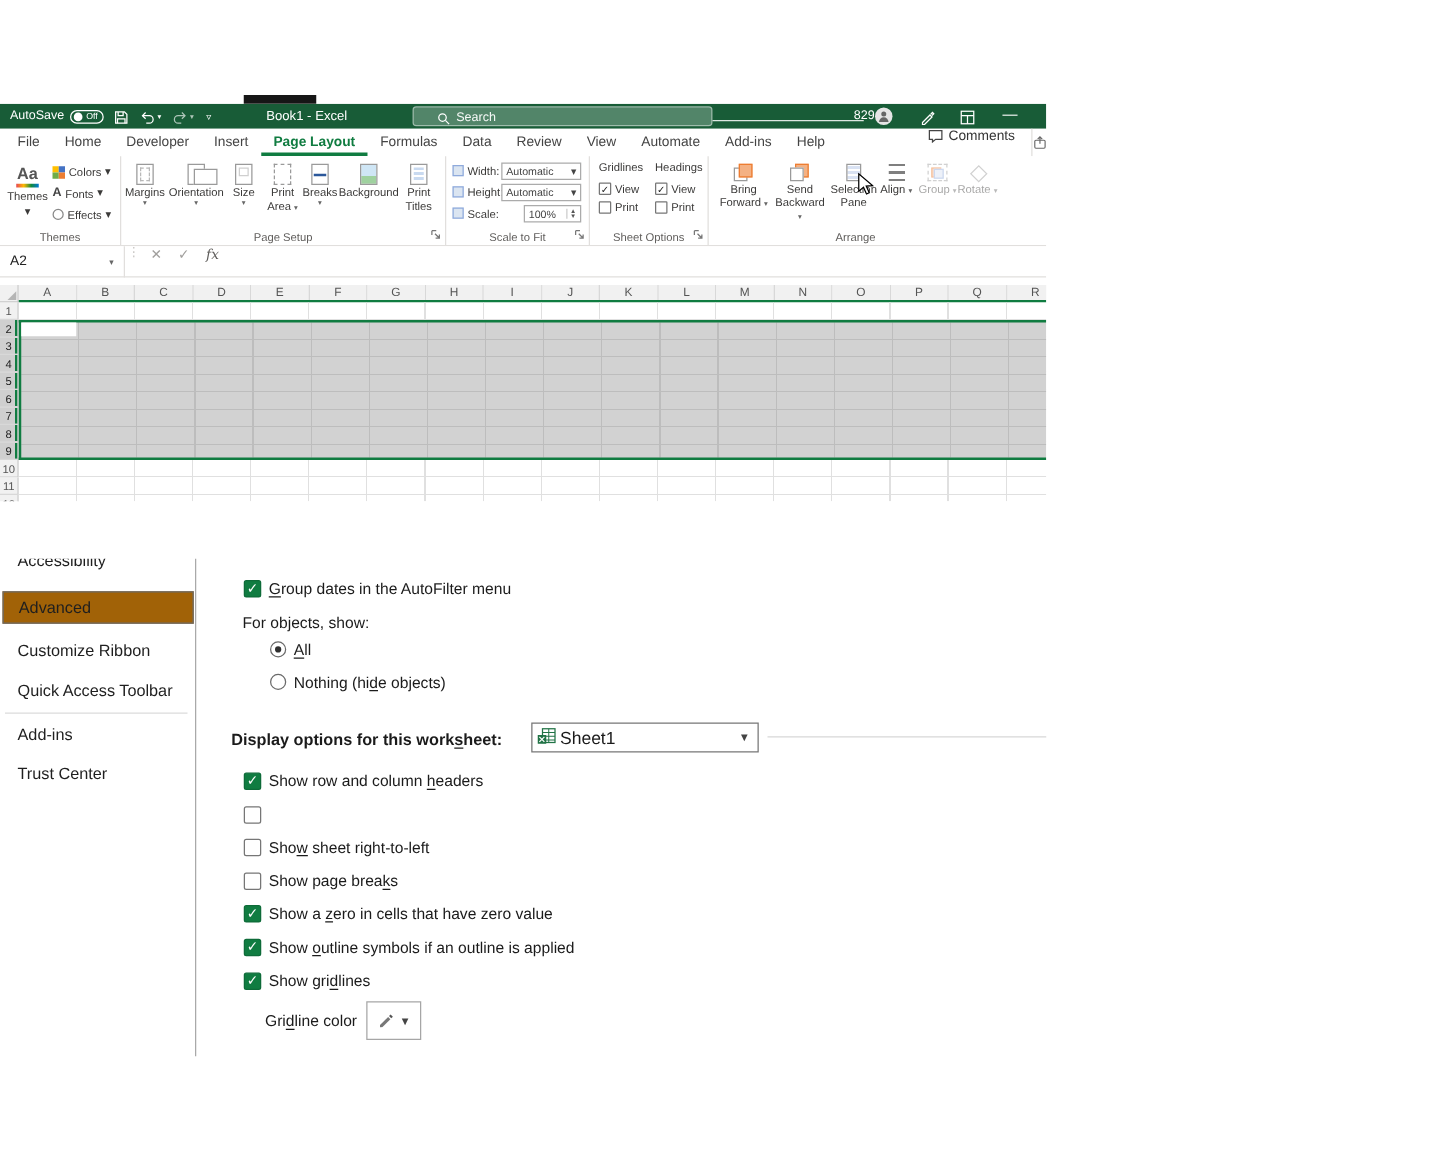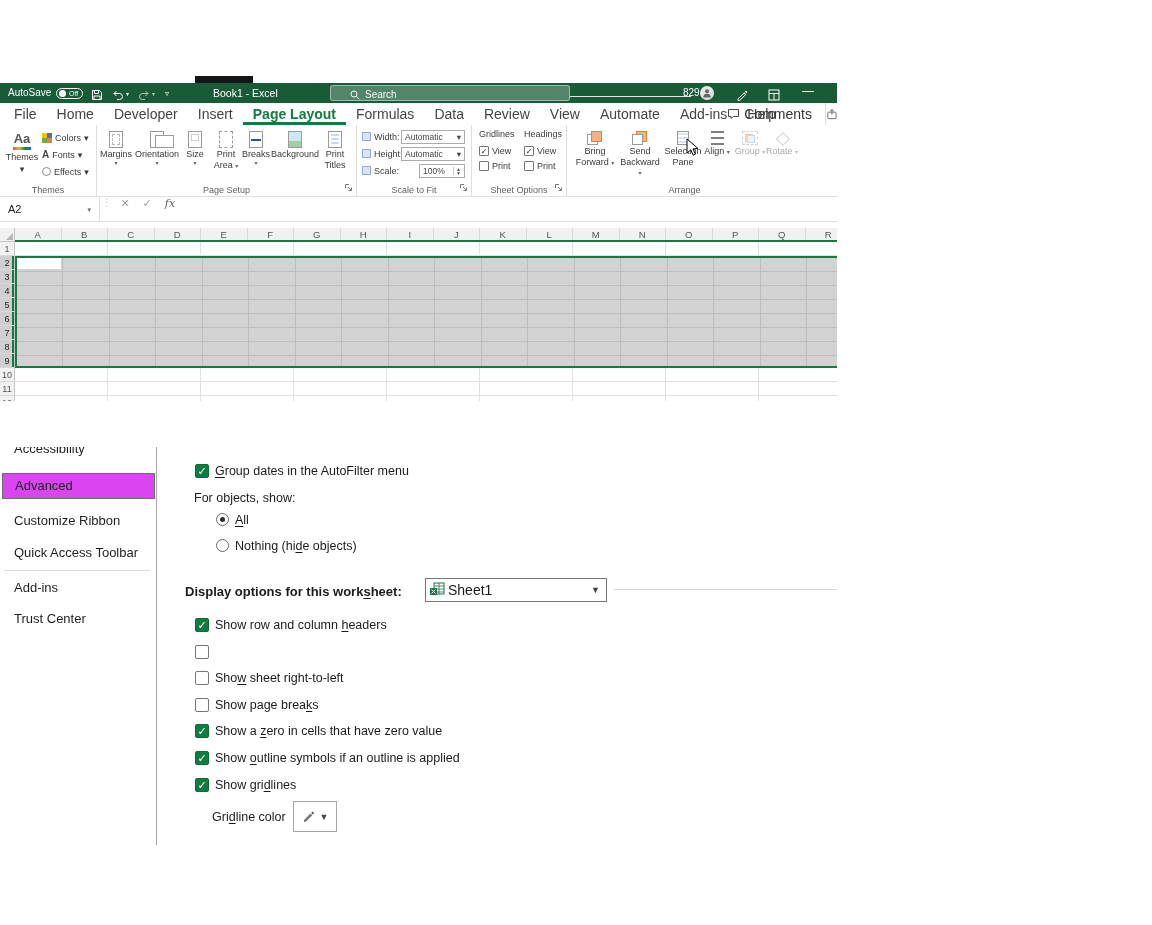--- a/index.html
+++ b/index.html
@@ -19,23 +19,23 @@
   .dd-w{font-size:6px;color:#fff;position:absolute;top:7px}
   .searchbox{position:absolute;left:330px;top:2px;width:240px;height:16px;border-radius:3px;background:rgba(255,255,255,.25);border:1px solid rgba(255,255,255,.45);display:flex;align-items:flex-end;gap:5px;padding:0 19px}
   .searchbox input{flex:1;background:transparent;border:none;outline:none;color:#fff;font-size:10px;font-family:inherit}
   .searchbox input::placeholder{color:rgba(255,255,255,.95)}
   .tbline{position:absolute;left:570px;top:13px;width:121px;height:1px;background:rgba(255,255,255,.85)}
   .avatar{position:absolute;left:700px;top:3px;width:14px;height:14px;border-radius:50%;background:#E5E5E5;display:flex;align-items:center;justify-content:center;cursor:pointer}
   .minbtn{position:absolute;left:802px;top:1px;font-size:12px;color:#fff;cursor:pointer}
 
   
   .tabrow{position:absolute;left:0;top:20px;width:837px;height:22px;background:#fff;display:flex;align-items:stretch;padding-left:4px}
-  .rtab{padding:0 10px;line-height:22px;font-size:14px;color:#444;cursor:pointer;white-space:nowrap}
+  .rtab{padding:0 10px;line-height:22px;font-size:11px;color:#444;cursor:pointer;white-space:nowrap}
   .rtab.active{color:#107C41;font-weight:bold;box-shadow:inset 0 -3px 0 0 #107C41}
-  .comments{position:absolute;right:25px;top:0;height:22px;display:flex;align-items:center;gap:4px;font-size:14px;color:#333;cursor:pointer}
+  .comments{position:absolute;right:25px;top:0;height:22px;display:flex;gap:4px;font-size:11px;color:#333;cursor:pointer}
   .sharecut{position:absolute;right:0;top:0;width:12px;height:22px;border-left:1px solid #E1DFDD;overflow:hidden;display:flex;align-items:center;cursor:pointer}
 
   
   .ribbon{position:absolute;left:0;top:42px;width:837px;height:72px;background:#fff;border-bottom:1px solid #E1DFDD;font-size:9px;color:#3b3a39}
   .rgrp{position:absolute;top:0;height:71px;border-right:1px solid #E1DFDD}
   .glbl{position:absolute;bottom:1px;left:0;right:0;text-align:center;font-size:9px;color:#605E5C}
   .lnch{position:absolute;right:3px;bottom:2px;cursor:pointer}
   .rbtn{position:absolute;top:3px;display:flex;flex-direction:column;align-items:center;gap:1px;padding-top:3px;text-align:center;cursor:pointer;line-height:10px}
   .rbtn .dd{font-size:6px;color:#666;line-height:6px}
   .disabled{opacity:.45}
@@ -114,21 +114,21 @@
   .selrange{position:absolute;left:0;top:14px;width:822px;height:112px;background-color:#D2D2D2;
     background-image:repeating-linear-gradient(to right,transparent 0 45.5px,#BDBDBD 45.5px 46.5px),
                      repeating-linear-gradient(to bottom,transparent 0 13px,#BDBDBD 13px 14px);
     border-top:2px solid #107C41;border-bottom:2px solid #107C41;border-left:2px solid #107C41}
   .activecell{position:absolute;left:0;top:0;width:44px;height:11px;background:#fff}
 
   
   .opts{position:absolute;left:0;top:447px;width:837px;height:398px;background:#fff;font-size:12.5px}
   .oside{position:absolute;left:0;top:0;width:157px;height:398px;border-right:1px solid #A9A9A9;overflow:hidden;background:#fff}
   .sit{position:absolute;left:0;width:156px;height:24px;line-height:24px;padding-left:14px;font-size:13px;color:#1f1f1f;cursor:pointer;white-space:nowrap}
-  .sit.selbox{left:2px;width:153px;height:26px;line-height:24px;background:#d946ef;border:1px solid #6B6B6B;padding-left:12px}
+  .sit.selbox{left:2px;width:153px;height:26px;line-height:24px;background:#a16207;border:1px solid #6B6B6B;padding-left:12px}
   .sdiv{position:absolute;left:4px;width:146px;height:1px;background:#DCDCDC}
   .orow{position:absolute;display:flex;align-items:center;gap:6px;height:17px;white-space:nowrap;cursor:pointer}
   .olbl{color:#1b1b1b}
   .u{text-decoration:underline;text-underline-offset:2px}
   .ohdr{position:absolute;font-weight:bold;font-size:13px;color:#1b1b1b;white-space:nowrap}
   .wscombo{position:absolute;left:425px;top:131px;width:182px;height:24px;border:1px solid #767676;background:#fff;display:flex;align-items:center;gap:3px;padding:0 6px 0 4px;cursor:pointer}
   .wscombo .val{flex:1;font-size:14px;color:#1b1b1b}
   .dd2{font-size:9px;color:#444}
   .orule{position:absolute;left:614px;top:142px;width:223px;height:1px;background:#D8D8D8}
   .glc-btn{position:absolute;left:293px;top:354px;width:44px;height:31px;border:1px solid #A6A6A6;background:#fff;display:flex;align-items:center;justify-content:center;gap:5px;cursor:pointer}

